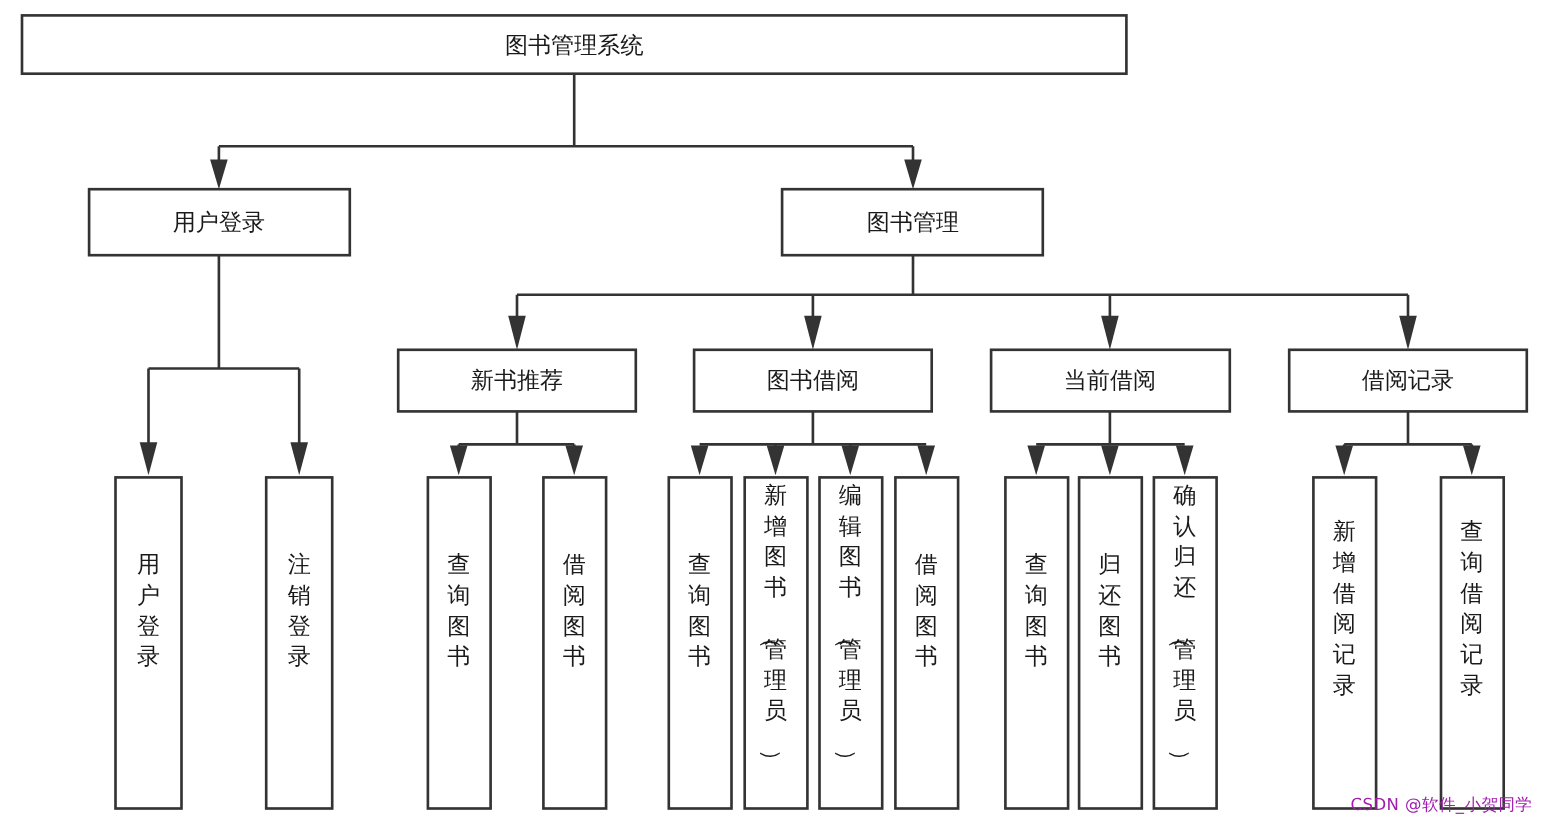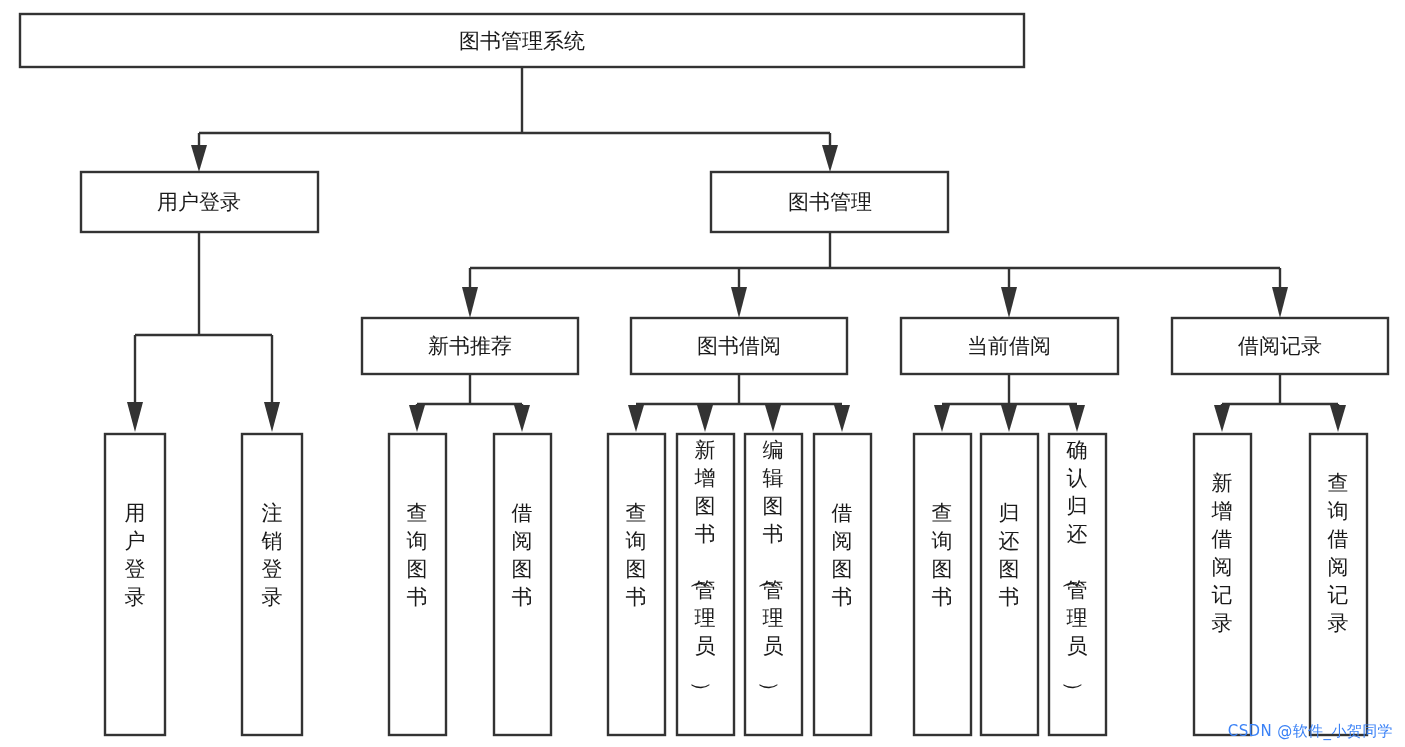--- a/index.html
+++ b/index.html
@@ -53,21 +53,21 @@
     font-size: 21px;
     fill: #1a1a1a;
     text-anchor: middle;
   }
   .watermark {
     position: absolute;
     right: 12px;
     bottom: 6px;
     font-family: "DejaVu Sans", "Liberation Sans", sans-serif;
     font-size: 15px;
-    color: #3b82f6;
+    color: #a21caf;
     white-space: nowrap;
     letter-spacing: 0.4px;
     user-select: none;
   }
 </style>
 </head>
 <body>
 
 <div id="diagram-root">
   <svg id="tree-svg" viewBox="0 0 1405 747" xmlns="http://www.w3.org/2000/svg">

